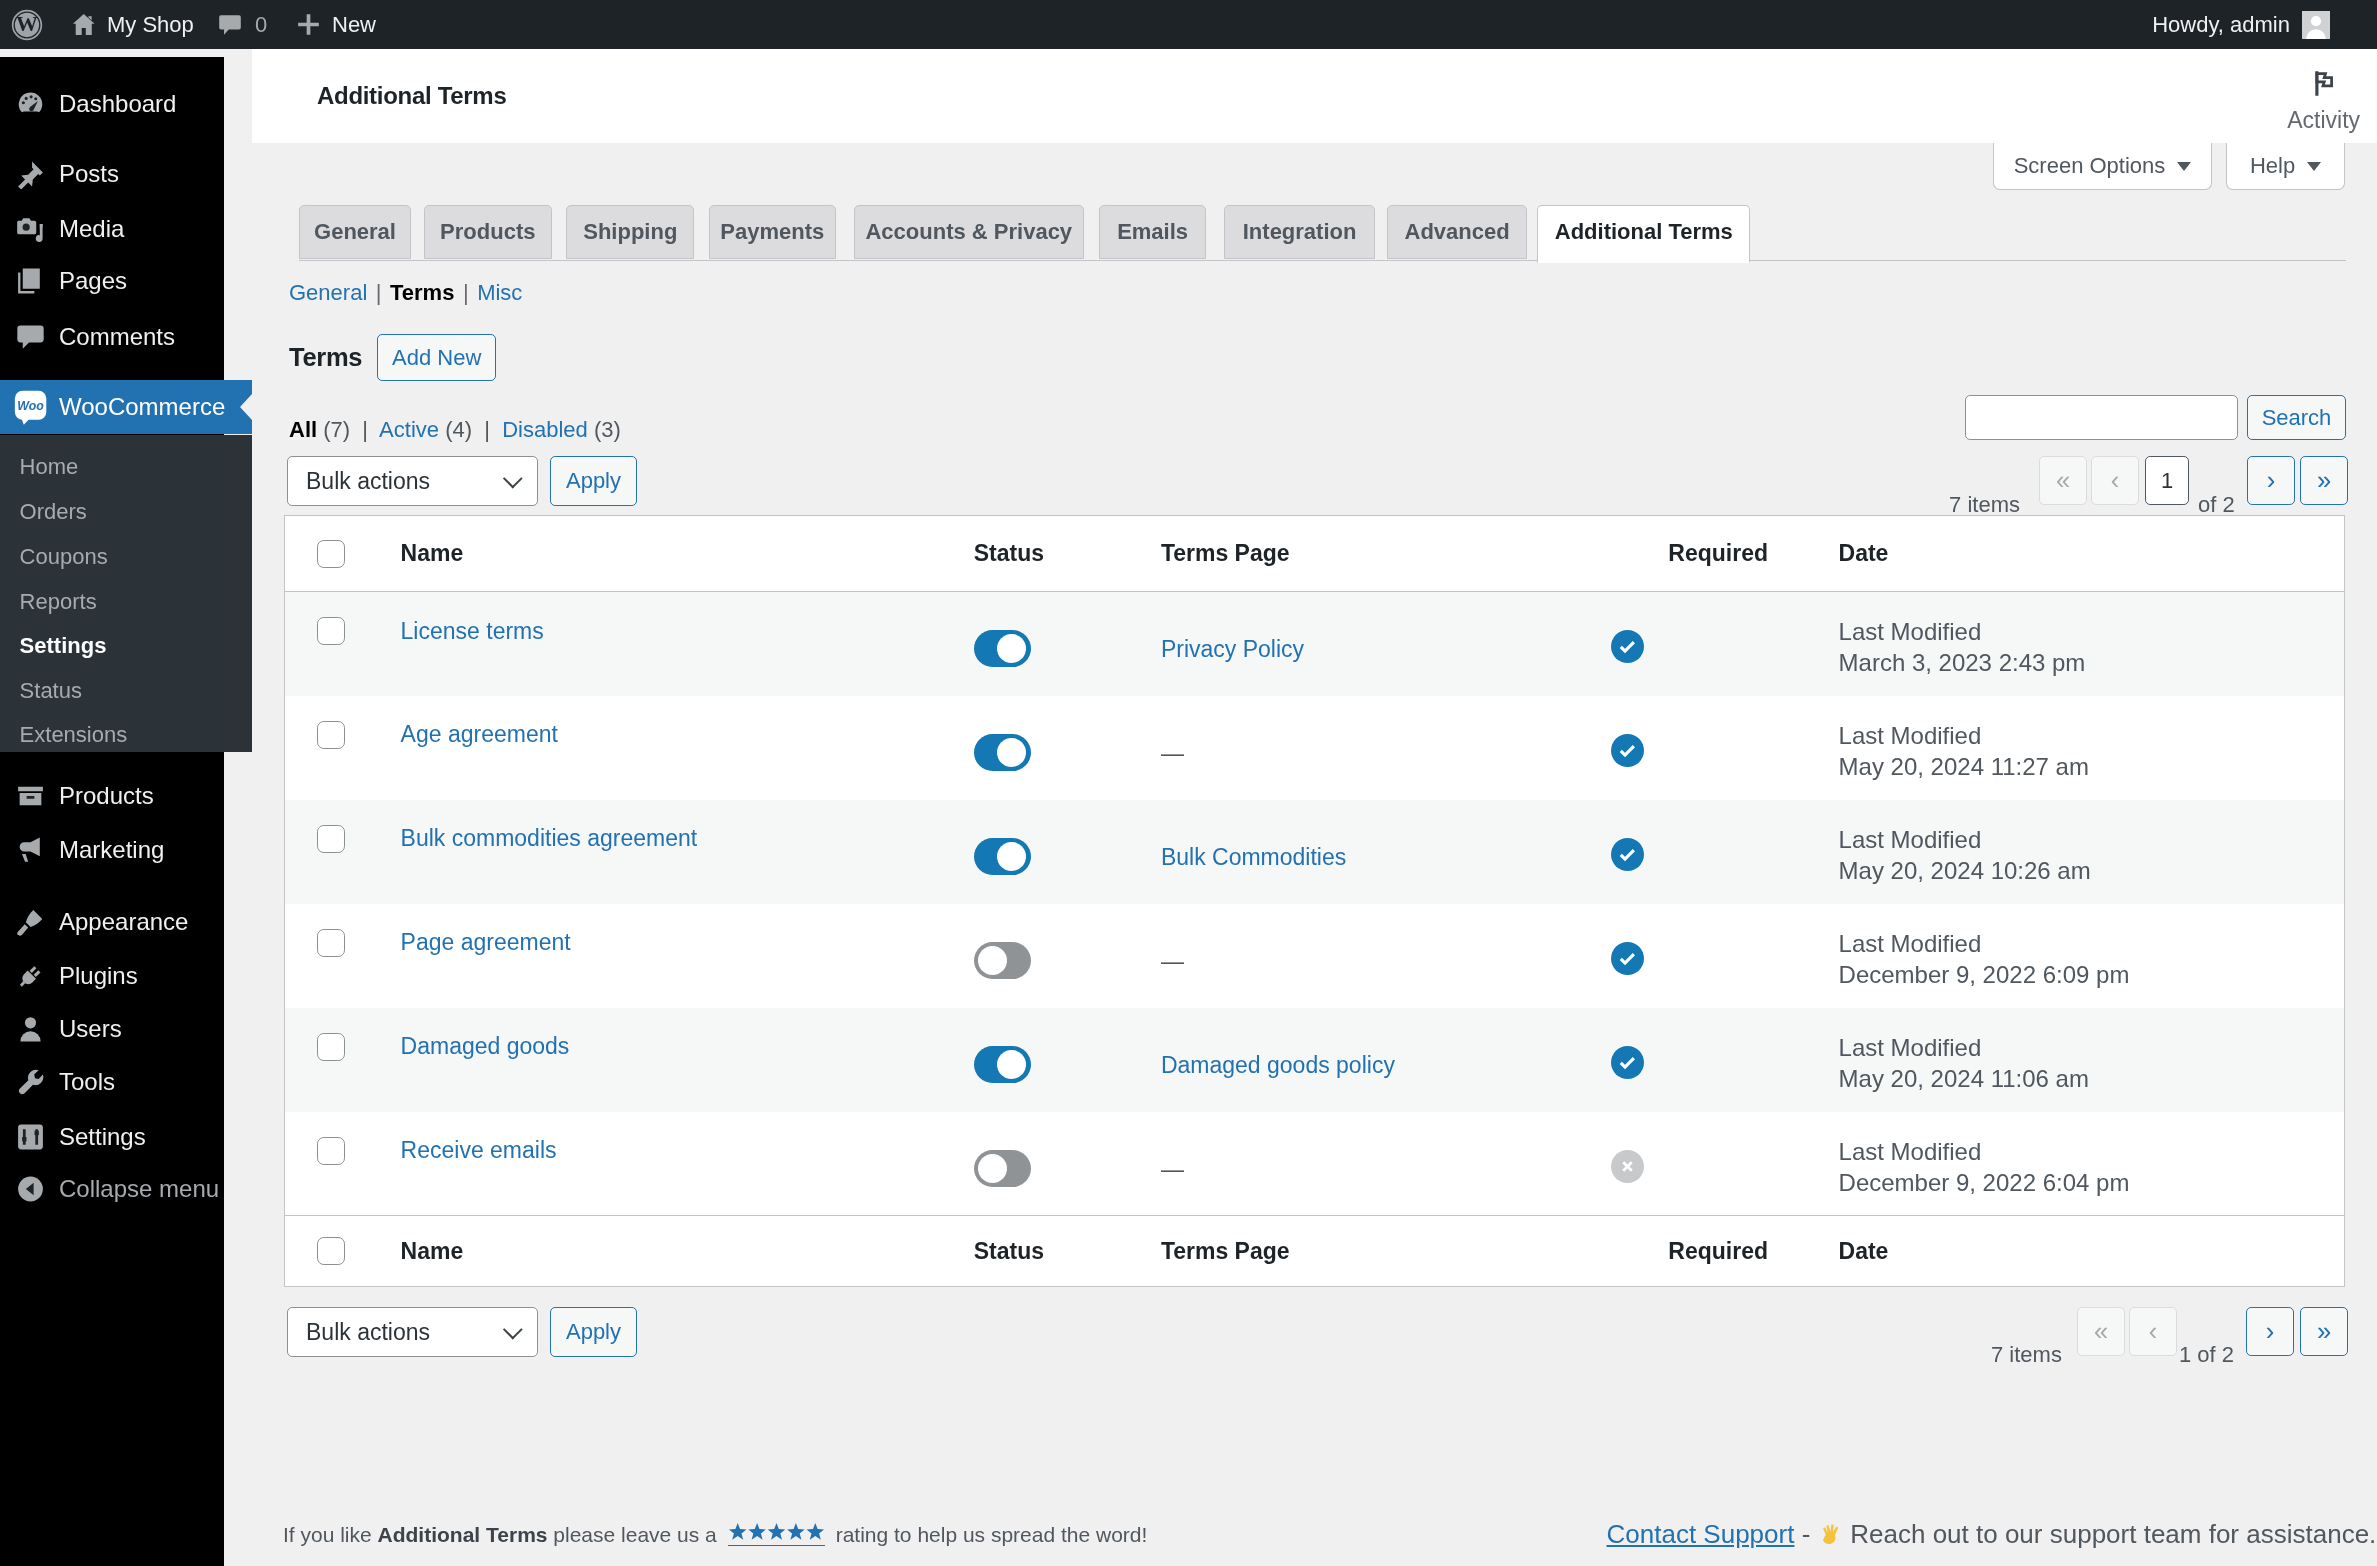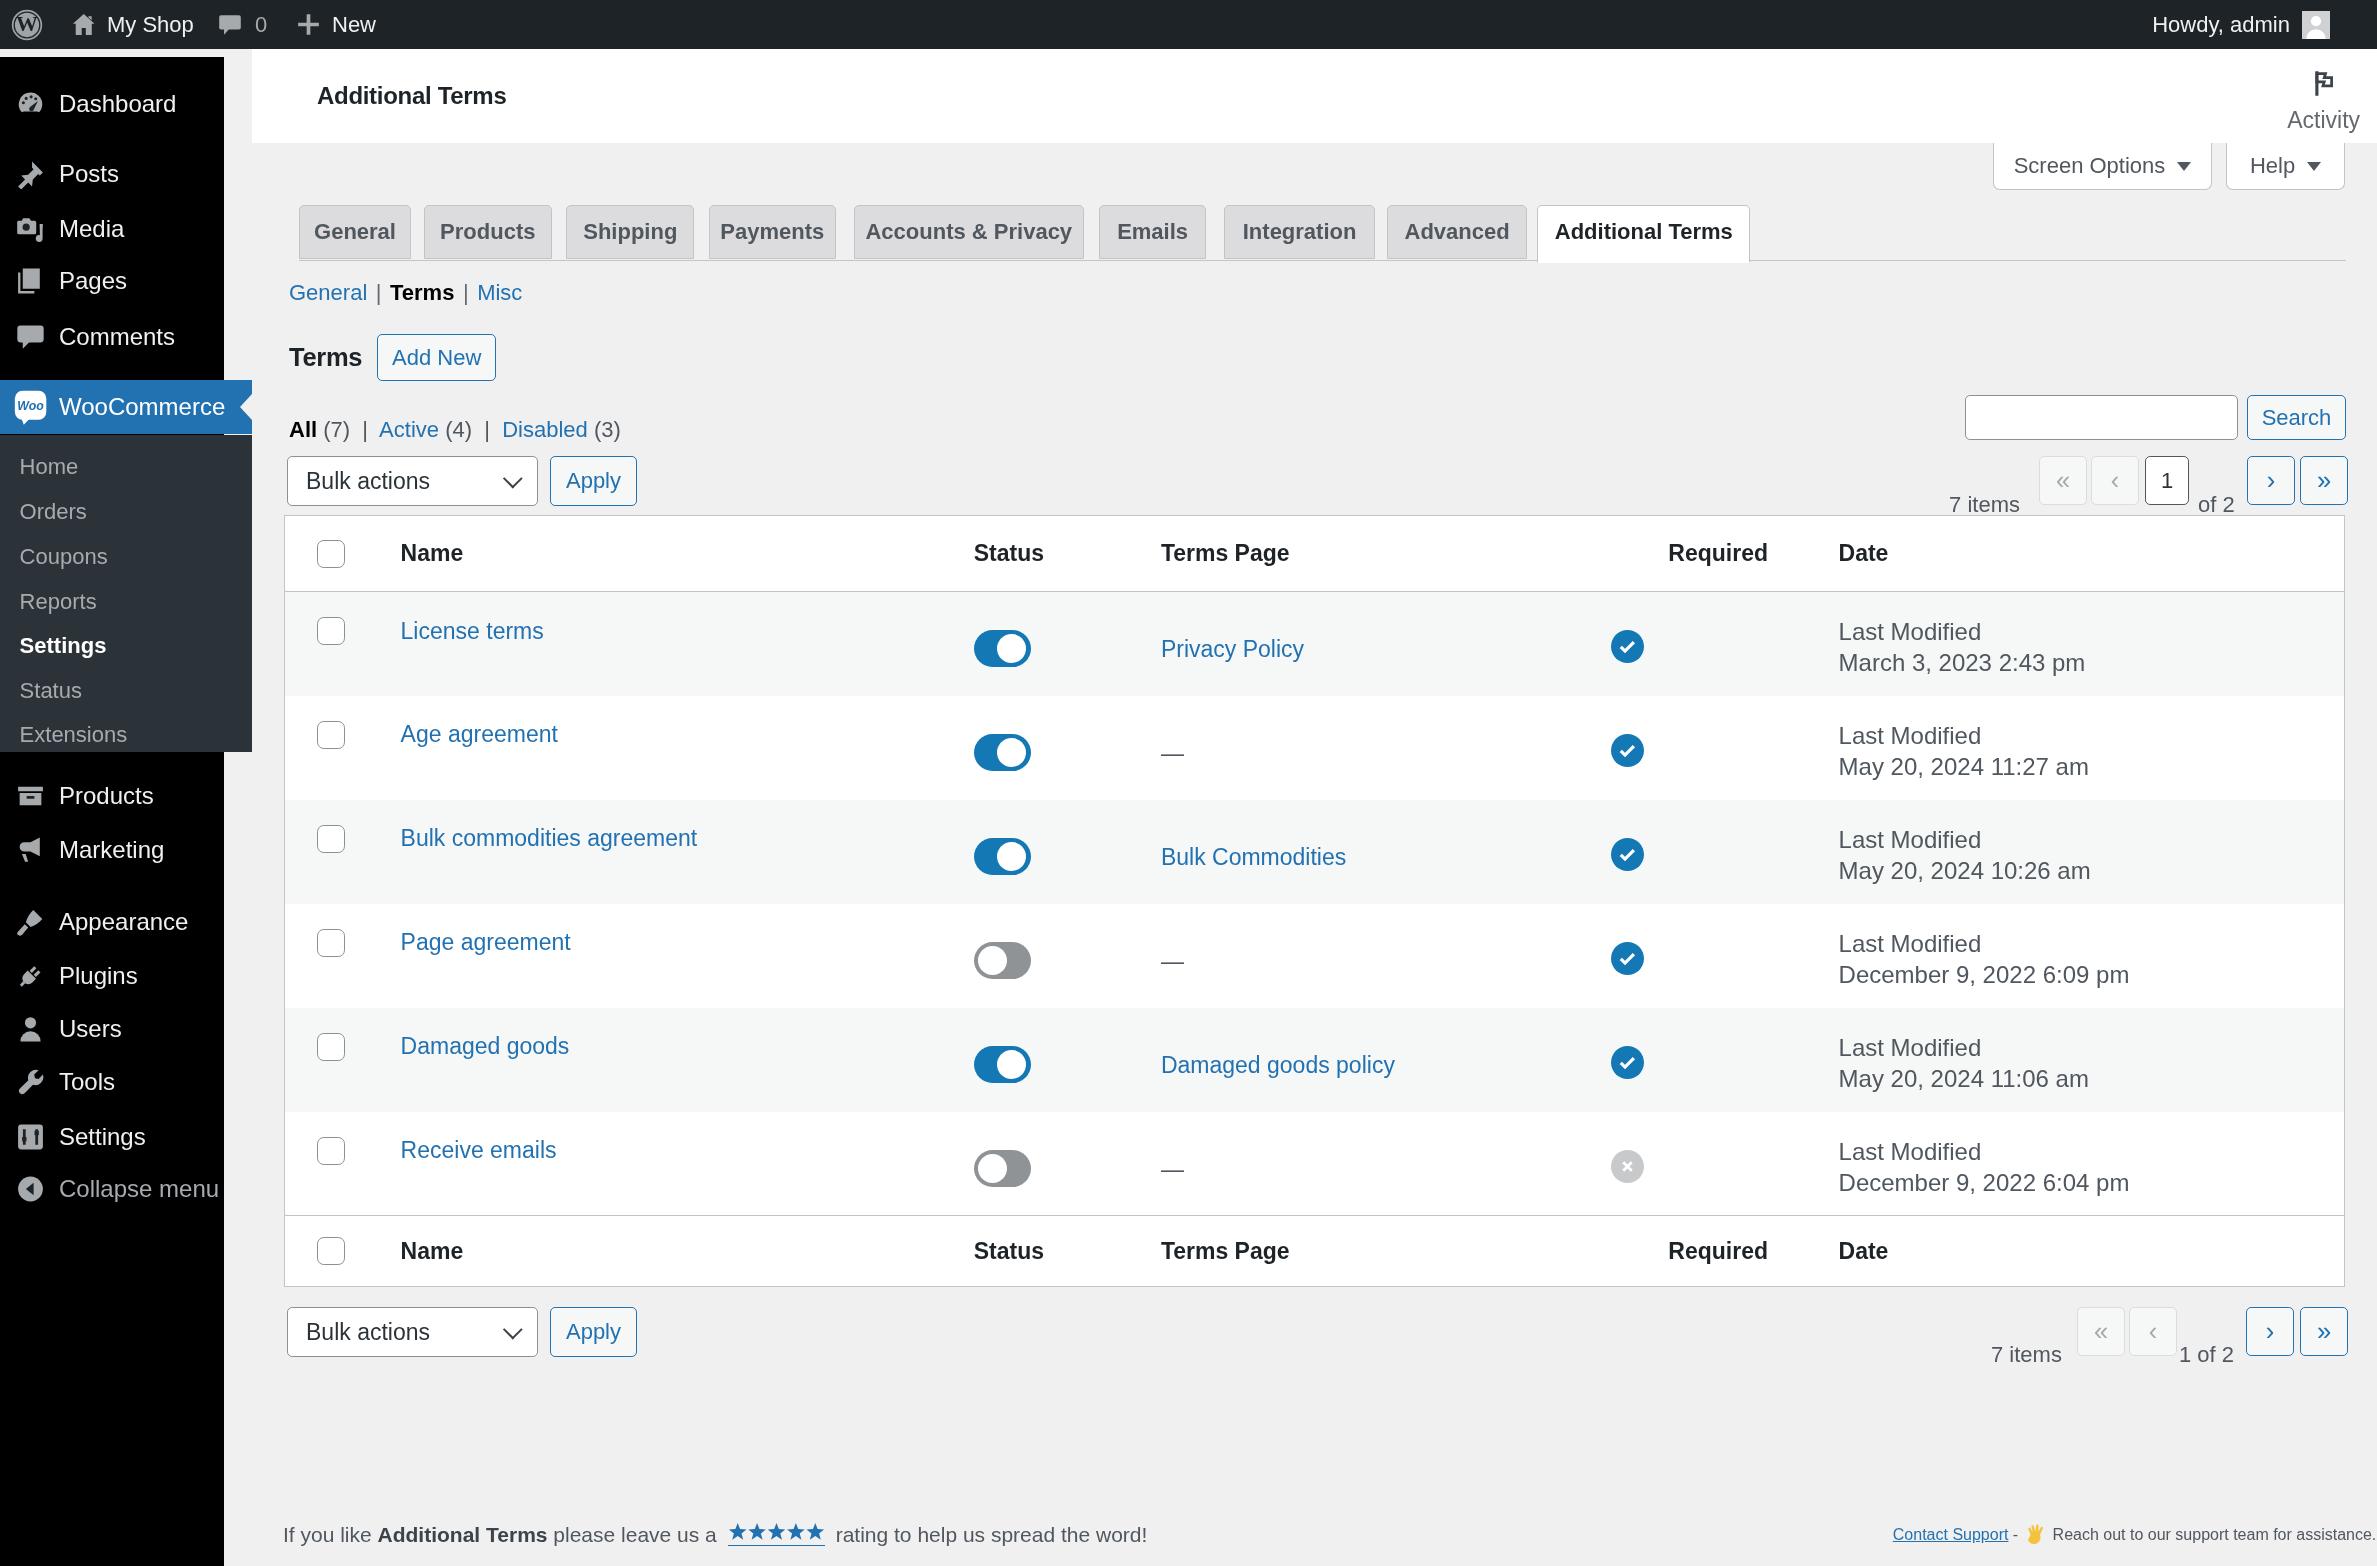--- a/index.html
+++ b/index.html
@@ -97,21 +97,21 @@
 .toggle .knob { position:absolute; top:4.3px; width:29px; height:29px; border-radius:50%; background:#fff; }
 .toggle.on .knob { right:4.3px; }
 .toggle.off .knob { left:4.3px; }
 
 .ckc { width:33px; height:33px; border-radius:50%; margin-top:38px; display:flex; align-items:center; justify-content:center; }
 .ckc.yes { background:#1378b4; }
 .ckc.no { background:#c8c9cb; }
 
 
 #footL { position:absolute; left:31px; top:1470px; font-size:21px; color:#50575e; height:31px; display:flex; align-items:center; }
-#footR { position:absolute; right:1.7px; top:1470px; font-size:16px; color:#50575e; height:31px; display:flex; align-items:center;text-align:center; }
+#footR { position:absolute; right:1.7px; top:1470px; font-size:26px; color:#50575e; height:31px; display:flex; align-items:center;text-align:center; }
 .stars { display:inline-flex; border-bottom:1.7px solid #2271b1; padding-bottom:1.7px; margin:0 5.1px; }
 </style>
 </head>
 <body>
 
 <div id="adminbar">
   <div class="item" style="left:11px;">
     <svg width="32" height="32" viewBox="0 0 38 38" style="font-size:26px">
         <circle cx="19" cy="19" r="18" fill="#9ea3a8"></circle>
         <circle cx="19" cy="19" r="15.2" fill="#9ea3a8" stroke="#1d2327" stroke-width="1.6"></circle>

